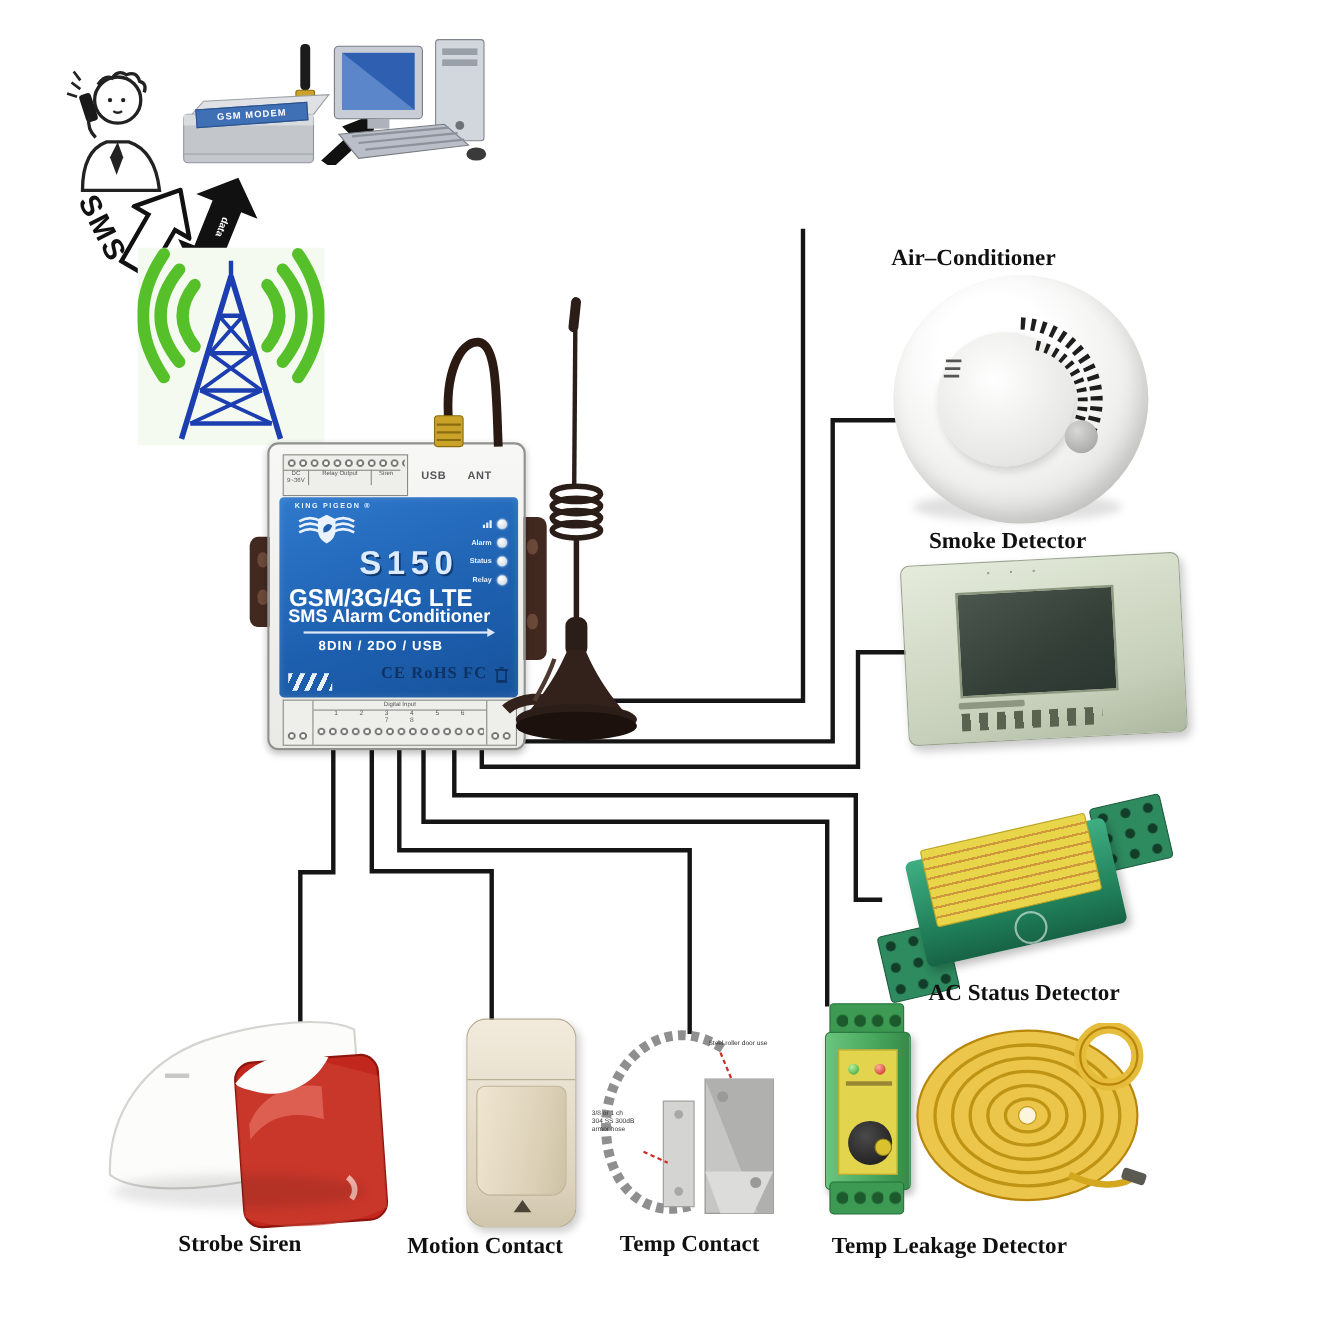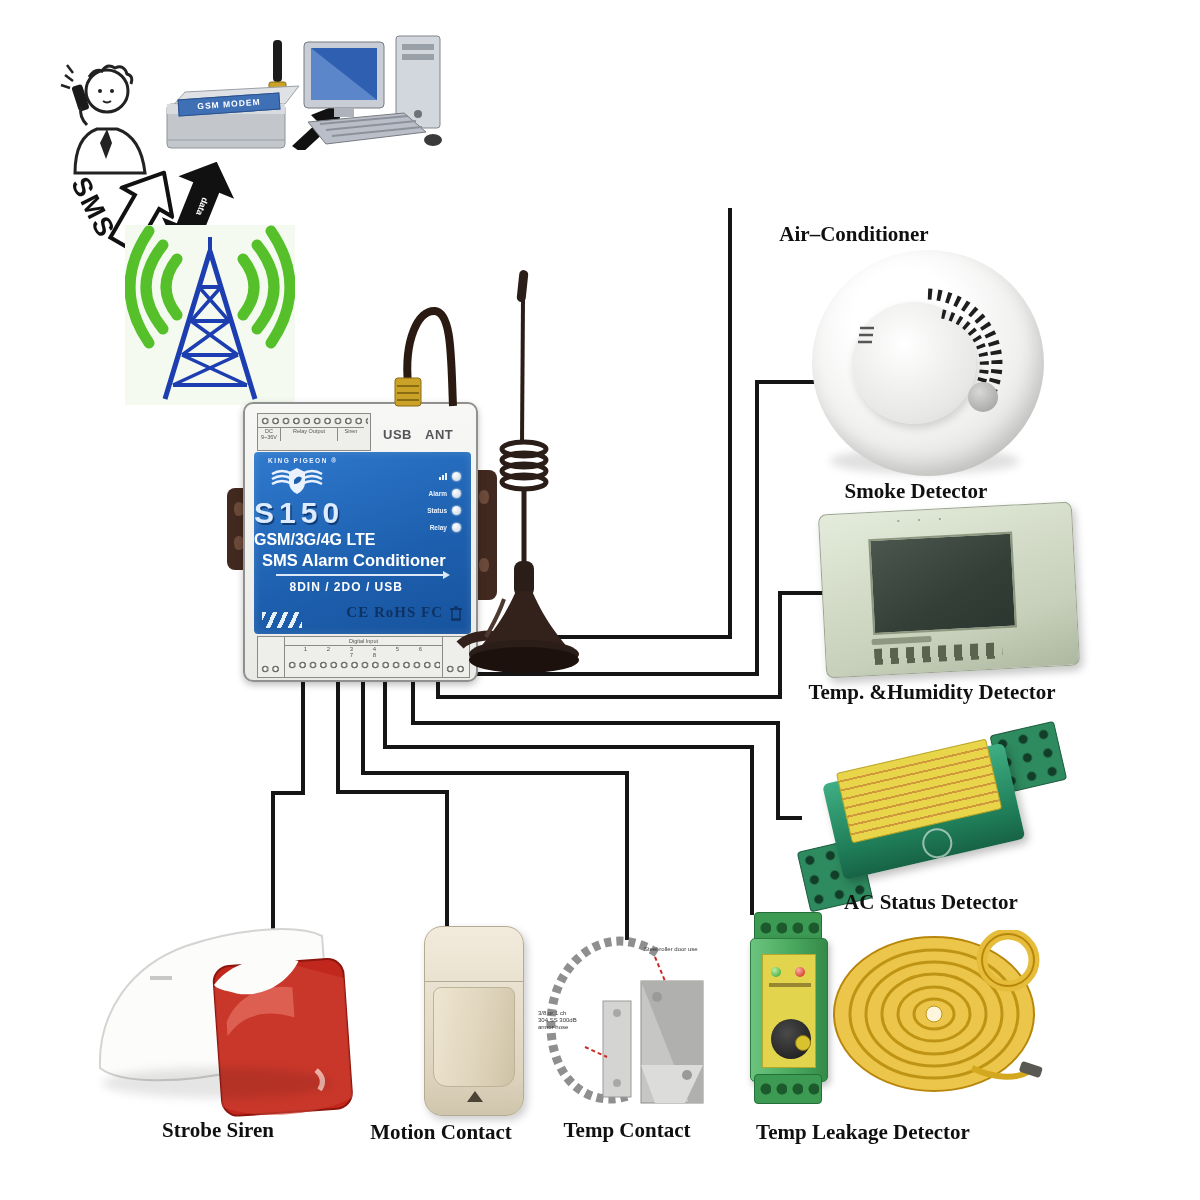--- a/index.html
+++ b/index.html
@@ -34,27 +34,27 @@
   .ctl-bracket{position:absolute;background:#42291f;border-radius:8px;z-index:0;}
   .ctl-hole{position:absolute;width:10px;height:14px;background:#6b4a3a;border-radius:45%;}
   .ctl-body{position:absolute;inset:0;background:linear-gradient(180deg,#f7f7f5,#e9e9e6);
             border:2px solid #90908e;border-radius:10px;box-shadow:0 3px 7px rgba(0,0,0,.25);z-index:1;}
   .ctl-top{position:absolute;left:10px;top:9px;width:215px;height:38px;}
   .tbox{position:absolute;border:1px solid #8a8a86;background:#eeeeea;display:flex;flex-direction:column;}
   .screwrow{background-image:radial-gradient(circle 3.6px at 5.2px 5.2px,#fbfbfb 0 1.6px,#6f6f6c 2.2px 3.2px,transparent 3.8px);
             background-size:10.4px 10.4px;background-repeat:repeat-x;height:11px;margin:2px 2px 0 2px;}
   .tlbls{display:flex;font-size:5.5px;color:#555;text-align:center;line-height:1.05;}
   .tlbls span{border-top:1px solid #8a8a86;border-right:1px solid #8a8a86;padding:1px 0 0;}
-  .porttxt{position:absolute;top:14px;font-size:13px;font-weight:bold;color:#55555a;letter-spacing:.5px;}
+  .porttxt{position:absolute;top:14px;font-size:10px;font-weight:bold;color:#55555a;letter-spacing:.5px;}
   .bluep{position:absolute;left:9px;top:48px;width:217px;height:182px;border-radius:4px;
          background:linear-gradient(160deg,#2f79cd,#1d5fae 60%,#17539d);box-shadow:inset 0 0 8px rgba(255,255,255,.15);}
   .brand{position:absolute;left:14px;top:5px;font-size:6.5px;font-weight:bold;color:#eef4ff;letter-spacing:1.5px;}
-  .model{position:absolute;left:0;top:44px;width:75%;text-align:left;font-size:30px;font-weight:bold;
+  .model{position:absolute;left:0;top:44px;width:75%;text-align:right;font-size:30px;font-weight:bold;
          letter-spacing:5px;color:#dcebff;text-shadow:1.5px 1.5px 0 rgba(12,49,97,.8);}
-  .sub1{position:absolute;left:0;top:79px;width:85%;font-size:16px;font-weight:bold;color:#fff;}
+  .sub1{position:absolute;left:0;top:79px;width:85%;text-align:center;font-size:22px;font-weight:bold;color:#fff;}
   .sub2{position:absolute;left:0;top:99px;width:92%;text-align:center;font-size:16.5px;font-weight:bold;color:#fff;}
   .subarrow{position:absolute;left:22px;top:122px;width:168px;height:2px;background:#dce8f8;}
   .subarrow:after{content:"";position:absolute;right:-6px;top:-3px;border-left:7px solid #dce8f8;
                   border-top:4px solid transparent;border-bottom:4px solid transparent;}
   .sub3{position:absolute;left:0;top:128px;width:85%;text-align:center;font-size:12px;font-weight:bold;color:#fff;letter-spacing:1px;}
   .certs{position:absolute;right:28px;top:152px;font-size:15px;font-weight:bold;color:#0e3264;
          font-family:"Liberation Serif",serif;letter-spacing:1px;}
   .hatch{position:absolute;left:8px;bottom:6px;width:40px;height:16px;
          background:repeating-linear-gradient(115deg,#e8f0fa 0 4px,transparent 4px 10px);}
   .ledrow{position:absolute;right:10px;display:flex;align-items:center;gap:5px;}
@@ -158,21 +158,21 @@
         <path d="M146,6 Q184,62 146,118"></path>
     </g>
     <g stroke="#1c3eb0" fill="none">
       <path d="M85,26 L40,174 M85,26 L130,174" stroke-width="5"></path>
       <path d="M74,62 H96 M66,96 H104 M57,130 H113 M48,160 H122" stroke-width="4"></path>
       <path d="M74,62 L104,96 M96,62 L66,96 M66,96 L113,130 M104,96 L57,130 M57,130 L122,160 M113,130 L48,160" stroke-width="3.5"></path>
       <path d="M85,26 V12" stroke-width="4"></path>
     </g>
   </svg>
 
-  <div class="lbl" style="left:854px;top:222px">Air–Conditioner</div>
+  <div class="lbl" style="left:885px;top:222px">Air–Conditioner</div>
 
   <div class="abs" style="left:812px;top:250px;width:240px;height:240px;z-index:2">
     <div class="abs" style="left:18px;top:198px;width:190px;height:26px;border-radius:50%;background:rgba(0,0,0,.12);filter:blur(4px)"></div>
     <div class="abs" style="left:0;top:0;width:232px;height:226px;border-radius:50%;
          background:radial-gradient(circle at 40% 32%,#ffffff 25%,#efefee 58%,#d7d7d5 82%,#c2c2c0);
          box-shadow:inset -6px -10px 18px rgba(0,0,0,.12)"></div>
     <div class="abs" style="left:40px;top:52px;width:124px;height:122px;border-radius:50%;
          background:radial-gradient(circle at 42% 35%,#ffffff,#e7e7e5 70%,#d2d2d0);
          box-shadow:2px 4px 8px rgba(0,0,0,.15)"></div>
     <svg class="abs" style="left:0;top:0" width="232" height="226">
@@ -190,21 +190,20 @@
   <div class="abs" style="left:822px;top:508px;width:252px;height:162px;transform:rotate(-3deg);z-index:2;
        background:linear-gradient(165deg,#e4ebdb,#c7d0ba 70%,#aeb8a1);border-radius:8px;border:1px solid #9aa48e;
        box-shadow:3px 5px 9px rgba(0,0,0,.22)">
     <div class="abs" style="left:78px;top:8px;width:60px;height:8px;color:#6a7560;font-size:8px;letter-spacing:18px">˚˚˚</div>
     <div class="abs" style="left:48px;top:26px;width:140px;height:92px;background:linear-gradient(150deg,#4a564e,#343f38 60%,#2c3630);
          border:2px solid #8d977f"></div>
     <div class="abs" style="left:46px;top:126px;width:60px;height:6px;background:#5c66512;background:#5c6651;opacity:.55;border-radius:2px"></div>
     <div class="abs" style="left:48px;top:136px;width:128px;height:16px;
          background:repeating-linear-gradient(90deg,#59634f 0 8px,transparent 8px 16px)"></div>
   </div>
-  <div class="lbl" style="left:932px;top:680px">Temp. &amp;Humidity Detector</div>
 
   <div class="abs" style="left:790px;top:728px;width:290px;height:175px;z-index:2">
     <div class="abs" style="inset:0;transform:rotate(-13deg)">
       <div class="abs" style="left:2px;top:92px;width:62px;height:60px;background:#2e8a5f;border:1px solid #1d5c3e;border-radius:4px;
            background-image:radial-gradient(circle 4px at 10px 10px,#123d28 0 4px,transparent 5px);background-size:21px 20px"></div>
       <div class="abs" style="left:216px;top:22px;width:64px;height:58px;background:#2e8a5f;border:1px solid #1d5c3e;border-radius:4px;
            background-image:radial-gradient(circle 4px at 10px 10px,#123d28 0 4px,transparent 5px);background-size:21px 19px"></div>
       <div class="abs" style="left:42px;top:32px;width:186px;height:98px;border-radius:6px;
            background:linear-gradient(180deg,#3fae83,#1f7d58 70%,#176346);box-shadow:3px 5px 8px rgba(0,0,0,.25)"></div>
       <div class="abs" style="left:58px;top:24px;width:152px;height:70px;background:#e8d54a;border:1px solid #b9a526;

